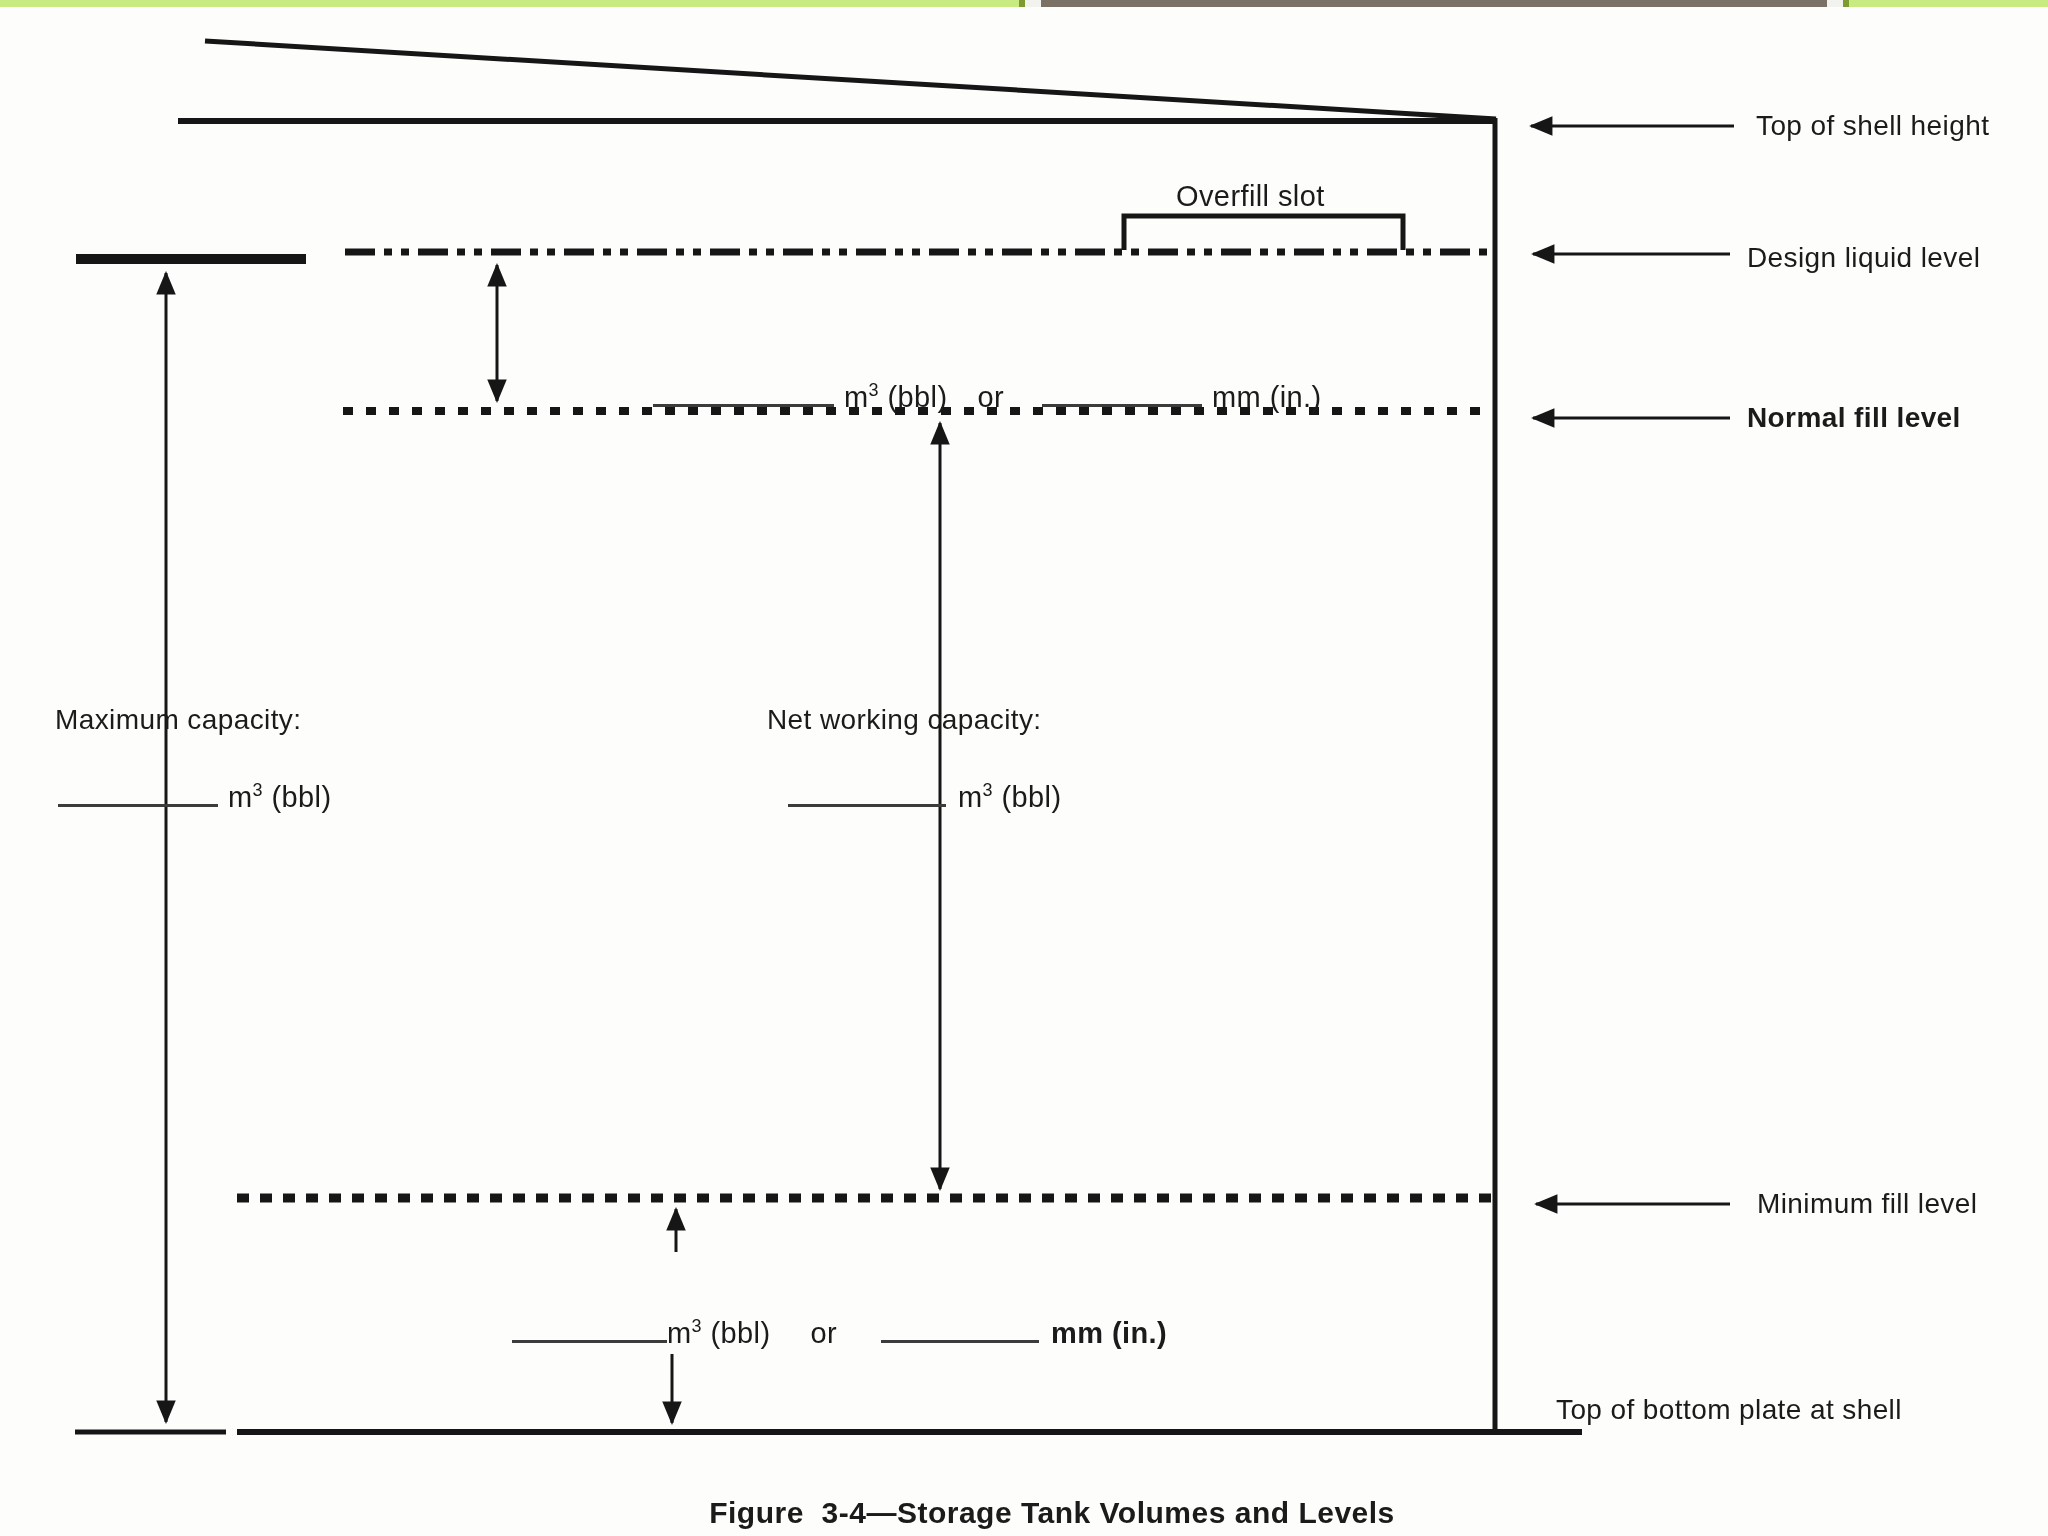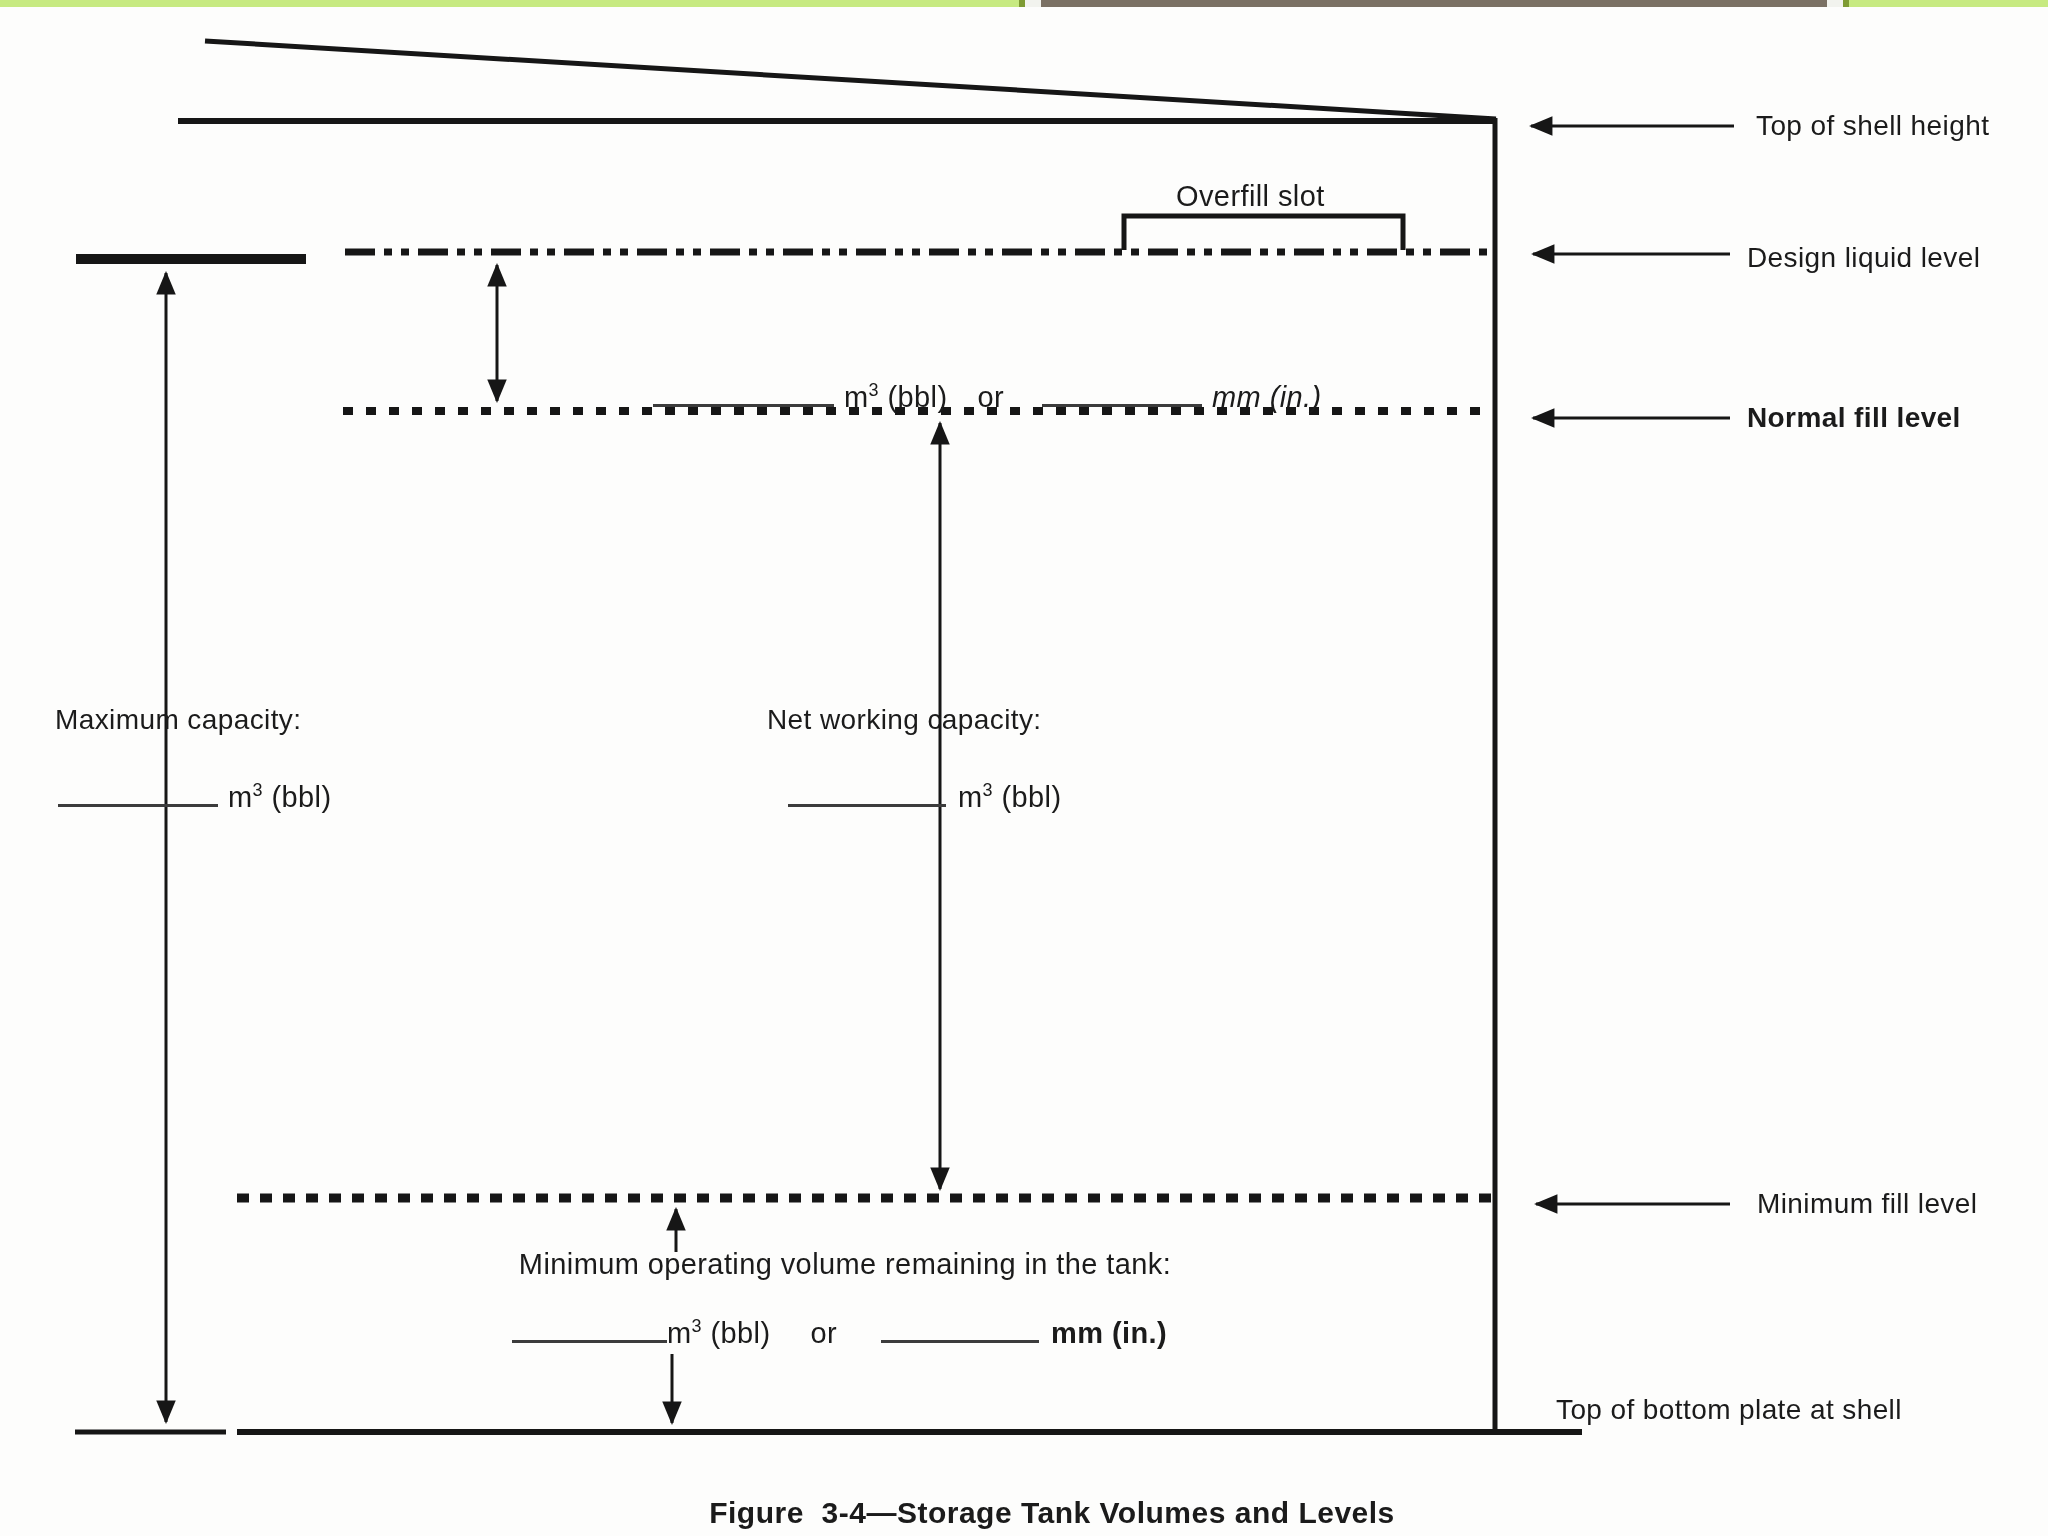--- a/index.html
+++ b/index.html
@@ -86,36 +86,35 @@
       <line x1="1730" y1="254" x2="1533" y2="254" stroke-width="3" marker-end="url(#arrow)"></line>
       <line x1="1730" y1="418" x2="1533" y2="418" stroke-width="3" marker-end="url(#arrow)"></line>
       <line x1="1730" y1="1204" x2="1536" y2="1204" stroke-width="3" marker-end="url(#arrow)"></line>
     </g>
   </svg>
 
   <div class="lbl" style="left:1176px;top:180px;">Overfill slot</div>
 
 
   <div class="lbl" style="left:653px;top:376px;">
-    <span class="blank" style="width:181px;"></span><span style="margin-left:10px;"><span>m</span><sup>3</sup> <span>(bbl)</span></span><span style="margin-left:30px;">or</span><span class="blank" style="width:160px;margin-left:38px;"></span><span style="margin-left:10px;font-style:italic;"><span>mm</span> <span>(in.)</span></span>
+    <span class="blank" style="width:181px;"></span><span style="margin-left:10px;"><span>m</span><sup>3</sup> <span>(bbl)</span></span><span style="margin-left:30px;">or</span><span class="blank" style="width:160px;margin-left:38px;"></span><span style="margin-left:10px;"><span>mm</span> <span>(in.)</span></span>
   </div>
 
   <div class="lbl lbl28" style="left:55px;top:704px;">Maximum capacity:</div>
 
   <div class="lbl" style="left:58px;top:776px;">
     <span class="blank" style="width:160px;"></span><span style="margin-left:10px;"><span>m</span><sup>3</sup> <span>(bbl)</span></span>
   </div>
 
   <div class="lbl lbl28" style="left:767px;top:704px;">Net working capacity:</div>
 
   <div class="lbl" style="left:788px;top:776px;">
     <span class="blank" style="width:158px;"></span><span style="margin-left:12px;"><span>m</span><sup>3</sup> <span>(bbl)</span></span>
   </div>
 
-  <div class="lbl ctr" style="left:395px;top:1248px;width:900px;">Minimum operating volume remaining in the tank:</div>
 
   <div class="lbl" style="left:512px;top:1312px;">
     <span class="blank" style="width:155px;"></span><span><span>m</span><sup>3</sup> <span>(bbl)</span></span><span style="margin-left:40px;">or</span><span class="blank" style="width:158px;margin-left:44px;"></span><span style="margin-left:12px;font-weight:bold;"><span>mm</span> <span>(in.)</span></span>
   </div>
 
   <div class="lbl lbl28" style="left:1756px;top:110px;text-align:center;">Top of shell height</div>
   <div class="lbl lbl28" style="left:1747px;top:242px;">Design liquid level</div>
   <div class="lbl lbl28" style="left:1747px;top:402px;font-weight:bold;">Normal fill level</div>
   <div class="lbl lbl28" style="left:1757px;top:1188px;">Minimum fill level</div>
   <div class="lbl lbl28" style="left:1556px;top:1394px;">Top of bottom plate at shell</div>

